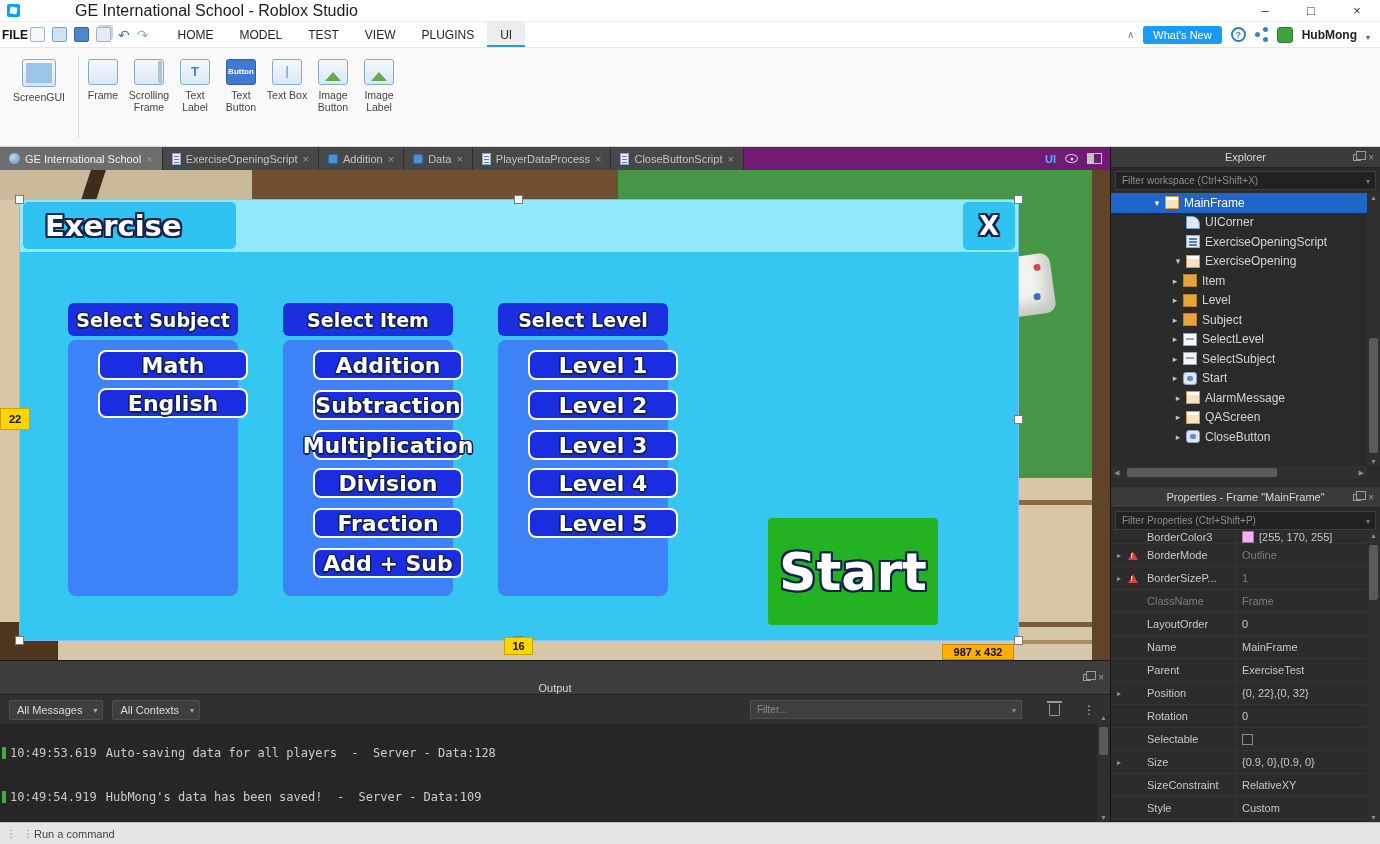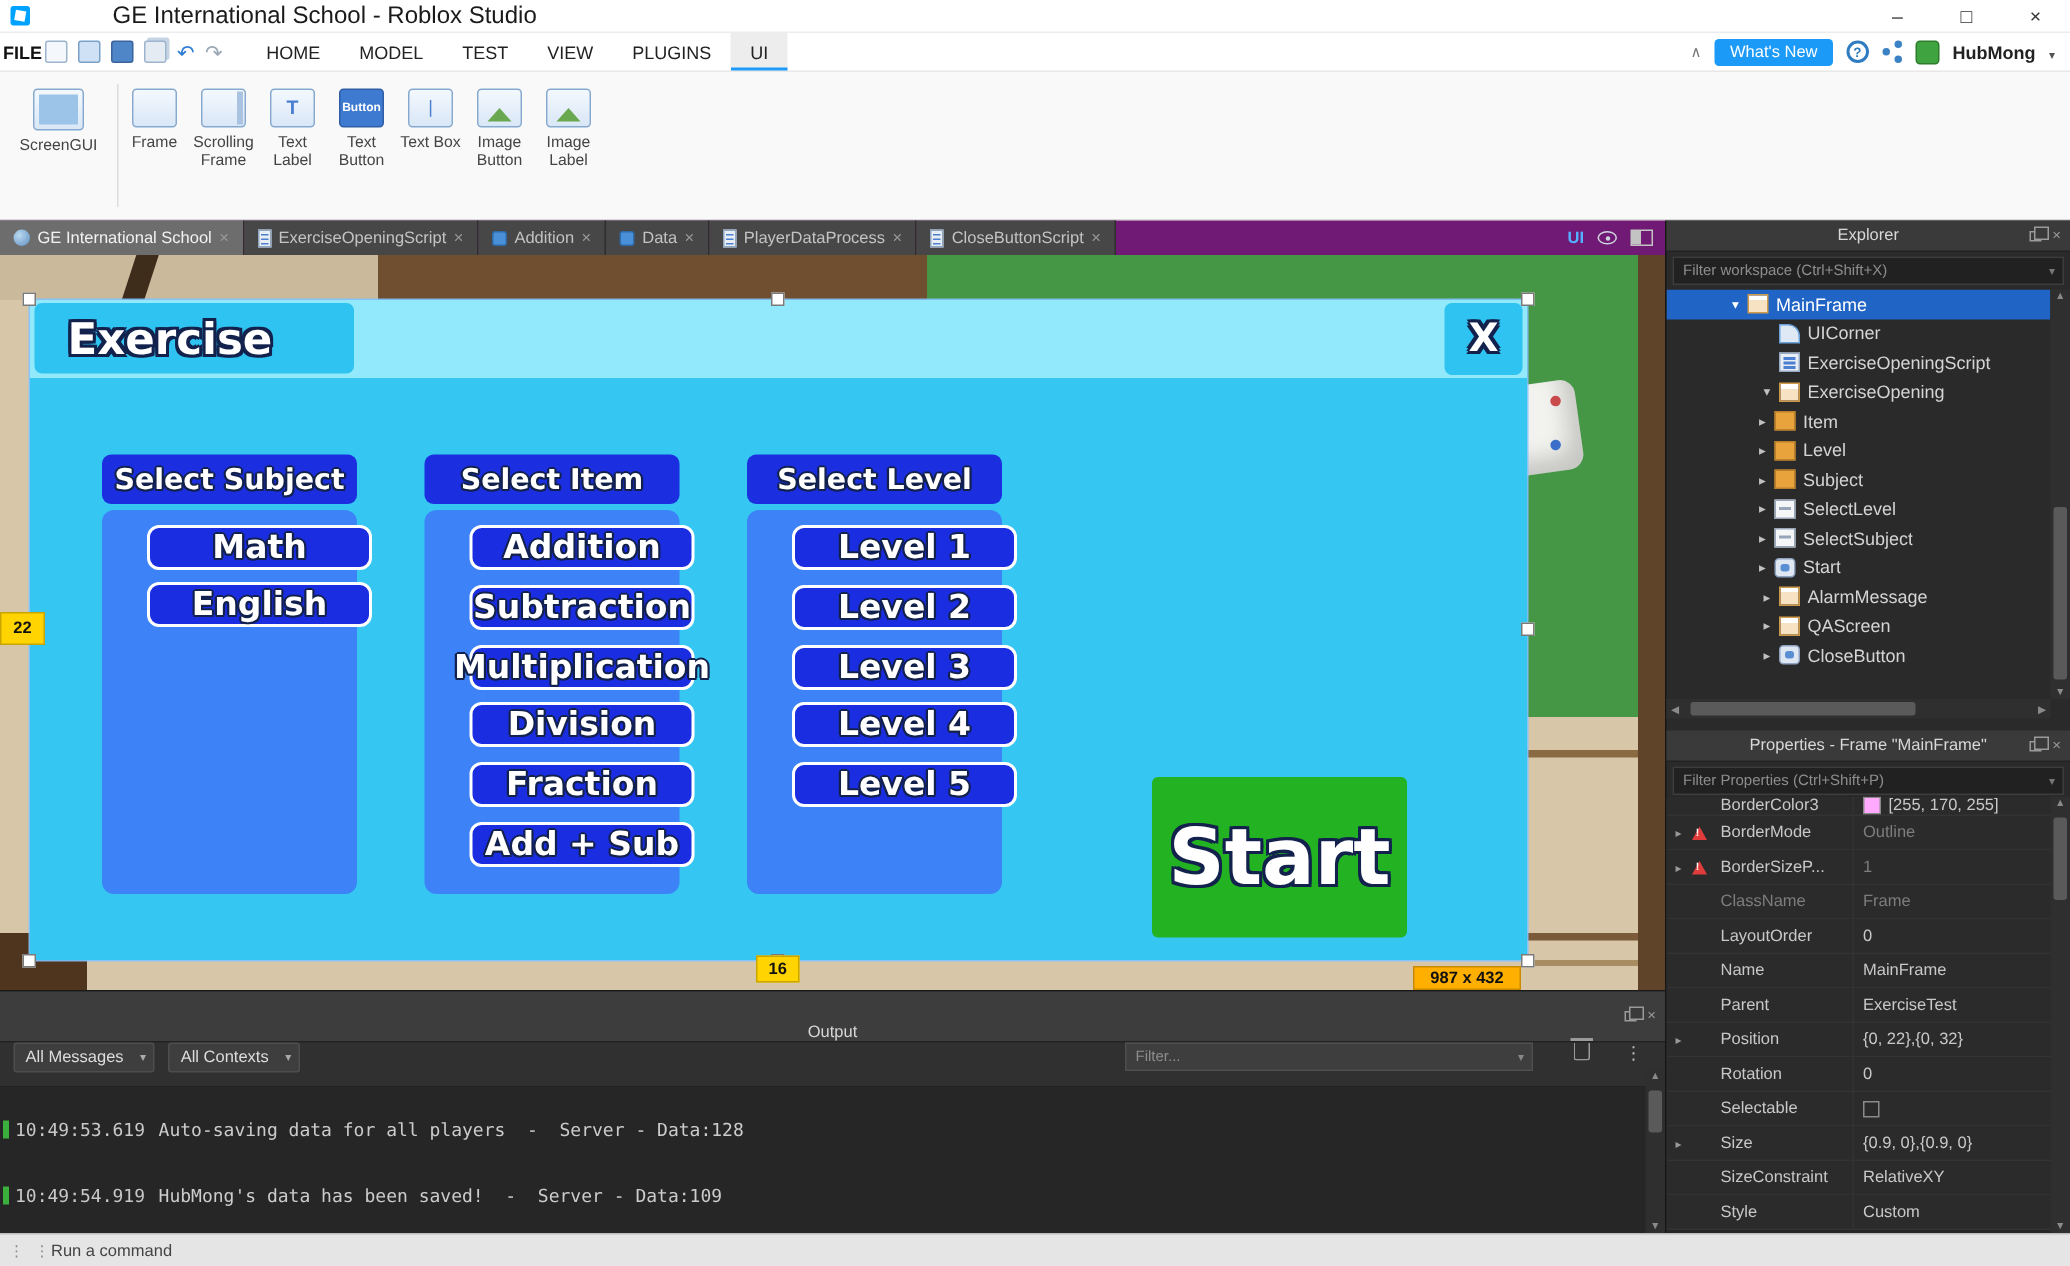--- a/index.html
+++ b/index.html
@@ -157,21 +157,21 @@
   .p-label{flex:1;overflow:hidden;white-space:nowrap;text-overflow:ellipsis;padding-left:7px;}
   .p-value{width:145px;flex:none;border-left:1px solid #333;height:100%;display:flex;align-items:center;padding-left:6px;overflow:hidden;white-space:nowrap;}
   .muted{color:#7d7d7d;}
   .p-check{width:11px;height:11px;border:1px solid #8a8a8a;background:#2a2a2a;}
   .p-swatch{width:12px;height:12px;background:#ffaaff;border:1px solid #888;margin-right:5px;flex:none;}
   .props-vscroll{right:0;top:384px;bottom:22px;}
 
   
   .output{position:absolute;left:0;top:660px;width:1110px;height:162px;background:#262626;border-top:1px solid #1a1a1a;z-index:15;}
   .out-head{height:34px;background:#3d3d3d;display:flex;align-items:flex-end;justify-content:center;font-size:11px;color:#d6d6d6;position:relative;border-bottom:1px solid #222;}
-  .out-toolbar{height:30px;background:#303030;display:flex;align-items:flex-start;padding:0 9px;gap:9px;border-bottom:1px solid #222;}
+  .out-toolbar{height:30px;background:#303030;display:flex;align-items:center;padding:0 9px;gap:9px;border-bottom:1px solid #222;}
   .dropdown{height:20px;background:#3e3e3e;border:1px solid #4e4e4e;border-radius:2px;display:flex;align-items:center;font-size:11px;color:#ddd;position:relative;padding:0 20px 0 7px;white-space:nowrap;}
   .dropdown::after{content:"▾";position:absolute;right:5px;top:50%;transform:translateY(-50%);font-size:8px;color:#aaa;}
   .out-filter{margin-left:auto;width:272px;height:19px;background:#3e3e3e;border:1px solid #4e4e4e;display:flex;align-items:center;padding:0 16px 0 6px;position:relative;margin-right:10px;}
   .out-filter::after{content:"▾";position:absolute;right:5px;top:50%;transform:translateY(-50%);font-size:8px;color:#888;}
   .i-trash{width:11px;height:12px;border:1px solid #9a9a9a;border-top:none;border-radius:0 0 2px 2px;position:relative;margin:0 8px;}
   .i-trash::before{content:"";position:absolute;top:-3px;left:-3px;right:-3px;height:2px;background:#9a9a9a;}
   .g-dots{color:#bbb;font-size:12px;margin:0 6px;}
   .out-log{position:absolute;top:52px;left:0;right:13px;bottom:0;font-family:"DejaVu Sans Mono",monospace;font-size:12px;line-height:14.5px;color:#cccccc;padding:4px 30px 0 10px;overflow:hidden;white-space:pre-wrap;word-wrap:break-word;}
   .logline{position:relative;}
   .lmark{position:absolute;left:-8px;top:1px;width:4px;height:12px;background:#3cb03c;}

